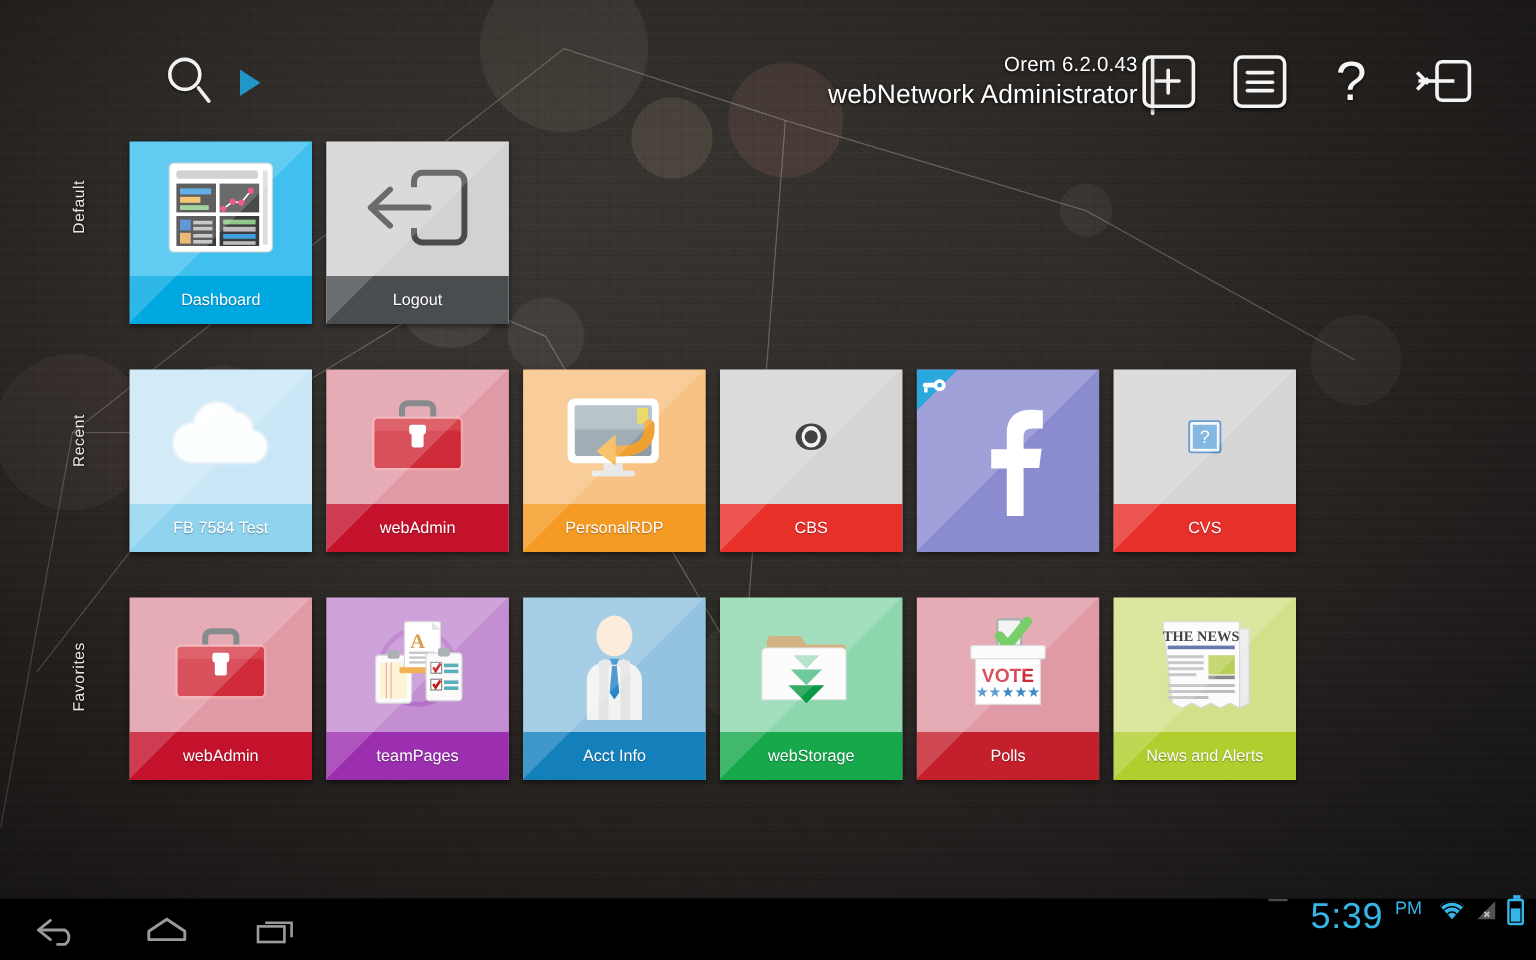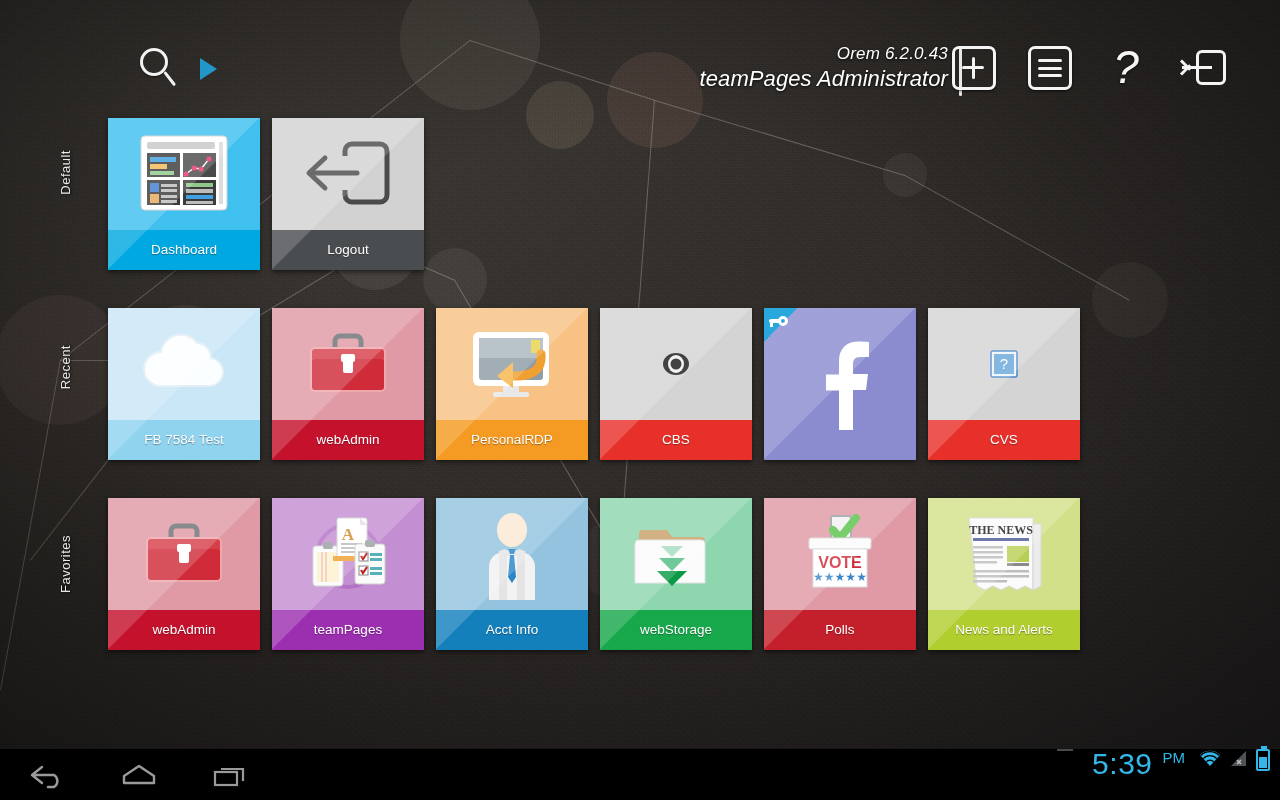--- a/index.html
+++ b/index.html
@@ -28,21 +28,21 @@
   #vignette{
     position:absolute; inset:0;
     background:radial-gradient(ellipse at 50% 45%, rgba(0,0,0,0) 35%, rgba(0,0,0,.45) 100%);
     pointer-events:none;
   }
   .bgdot{ position:absolute; border-radius:50%; opacity:.5; }
   .bgline{ position:absolute; height:1px; background:rgba(230,225,215,.30);
            transform-origin:0 0; }
 
   
-  #topbar{ position:absolute; left:0; top:0; width:1280px; height:112px;font-style:italic; }
+  #topbar{ position:absolute; left:0; top:0; width:1280px; height:112px; }
   #search-wrap{ position:absolute; left:140px; top:48px; display:flex; align-items:center; gap:14px; }
   .magnifier{ width:40px; height:40px; position:relative; }
   .magnifier .ring{
     position:absolute; left:0; top:0; width:28px; height:28px;
     border:3px solid #f2f2f2; border-radius:50%;
     box-shadow:0 1px 2px rgba(0,0,0,.6);
   }
   .magnifier .handle{
     position:absolute; left:23px; top:24px; width:3px; height:17px;
     background:#f2f2f2; transform:rotate(-38deg); transform-origin:top center;
@@ -180,21 +180,21 @@
   <div id="search-wrap">
     <div class="magnifier">
       <div class="ring"></div>
         <div class="handle"></div>
     </div>
     <div class="play-tri"></div>
   </div>
 
   <div id="brand">
     <div class="ver">Orem 6.2.0.43</div>
-    <div class="name">teamPages Administrator</div>
+    <div class="name">webNetwork Administrator</div>
   </div>
   <div id="brand-divider"></div>
 
   <div id="topicons">
     <div class="ticon">
       <div class="boxed"></div>
         <div class="plus-h"></div>
         <div class="plus-v"></div>
     </div>
     <div class="ticon">

